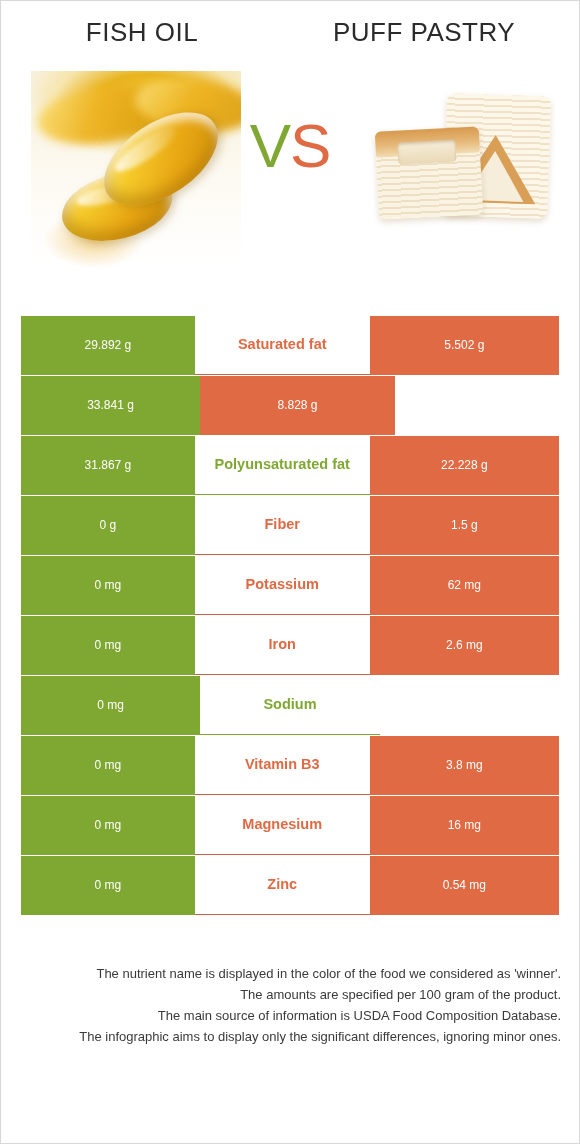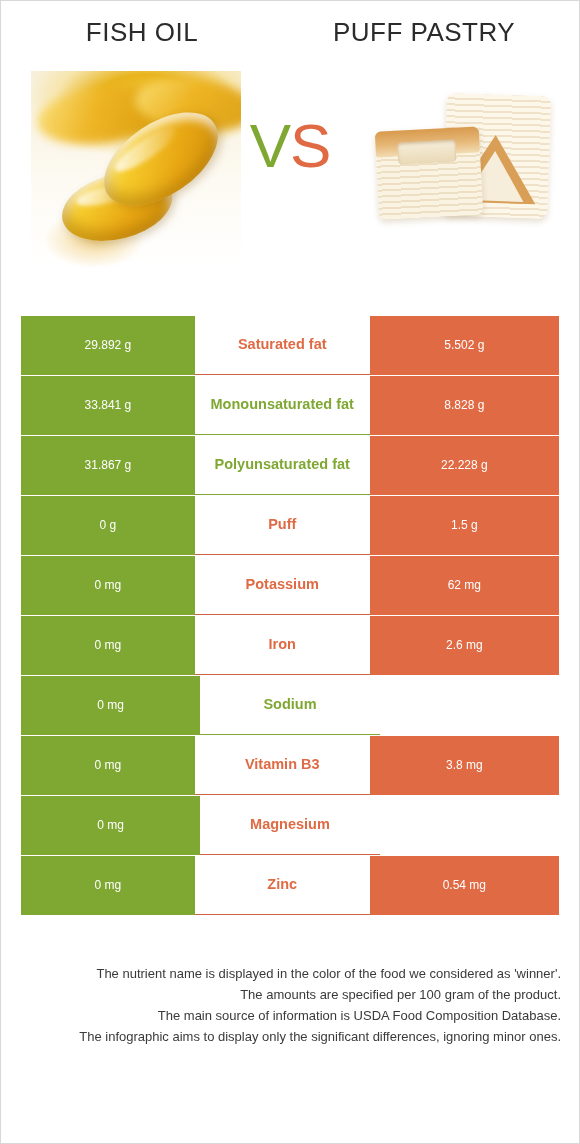--- a/index.html
+++ b/index.html
@@ -278,31 +278,30 @@
   </div>
 
   <div class="table">
       <div class="row">
         <div class="cell cell-left">29.892 g</div>
         <div class="cell cell-mid win-right">Saturated fat</div>
         <div class="cell cell-right">5.502 g</div>
       </div>
       <div class="row">
         <div class="cell cell-left">33.841 g</div>
-        <div class="cell cell-mid win-left">Monounsaturated fat</div>
         <div class="cell cell-right">8.828 g</div>
       </div>
       <div class="row">
         <div class="cell cell-left">31.867 g</div>
         <div class="cell cell-mid win-left">Polyunsaturated fat</div>
         <div class="cell cell-right">22.228 g</div>
       </div>
       <div class="row">
         <div class="cell cell-left">0 g</div>
-        <div class="cell cell-mid win-right">Puff</div>
+        <div class="cell cell-mid win-right">Fiber</div>
         <div class="cell cell-right">1.5 g</div>
       </div>
       <div class="row">
         <div class="cell cell-left">0 mg</div>
         <div class="cell cell-mid win-right">Potassium</div>
         <div class="cell cell-right">62 mg</div>
       </div>
       <div class="row">
         <div class="cell cell-left">0 mg</div>
         <div class="cell cell-mid win-right">Iron</div>
@@ -313,20 +312,21 @@
         <div class="cell cell-mid win-left">Sodium</div>
       </div>
       <div class="row">
         <div class="cell cell-left">0 mg</div>
         <div class="cell cell-mid win-right">Vitamin B3</div>
         <div class="cell cell-right">3.8 mg</div>
       </div>
       <div class="row">
         <div class="cell cell-left">0 mg</div>
         <div class="cell cell-mid win-right">Magnesium</div>
+        <div class="cell cell-right">16 mg</div>
       </div>
       <div class="row">
         <div class="cell cell-left">0 mg</div>
         <div class="cell cell-mid win-right">Zinc</div>
         <div class="cell cell-right">0.54 mg</div>
       </div>
     </div>
 
   <div class="footer">
     <p>The nutrient name is displayed in the color of the food we considered as 'winner'.</p>

